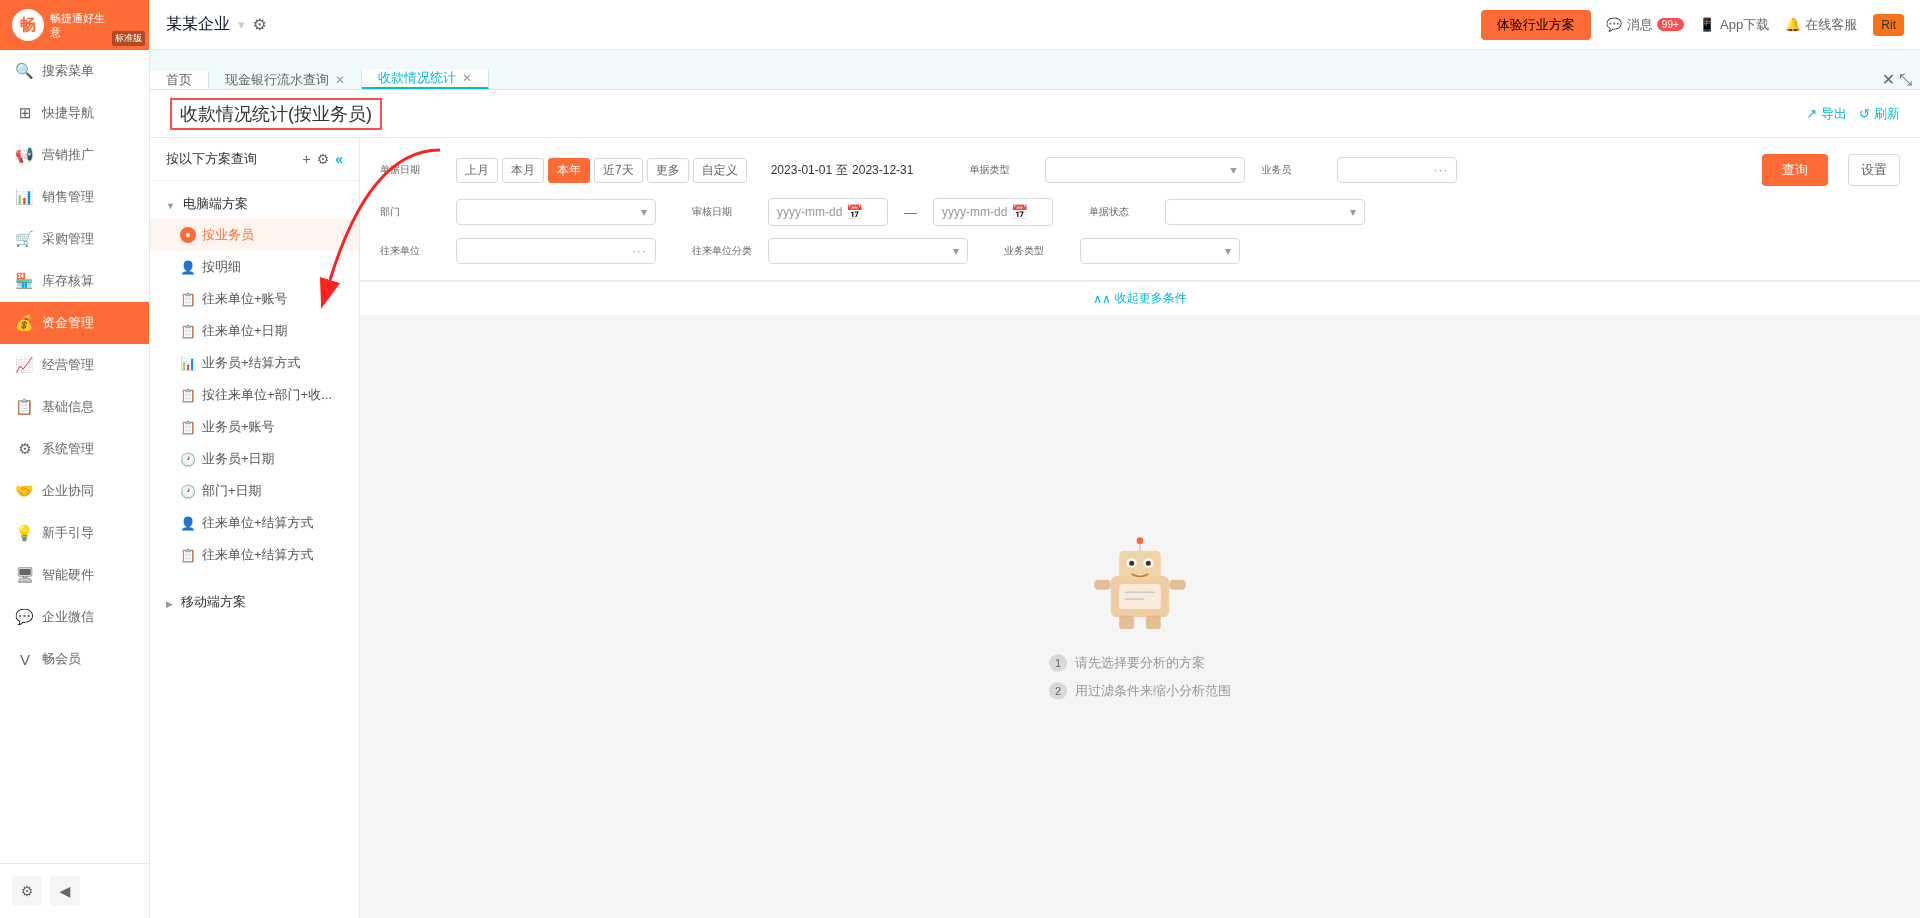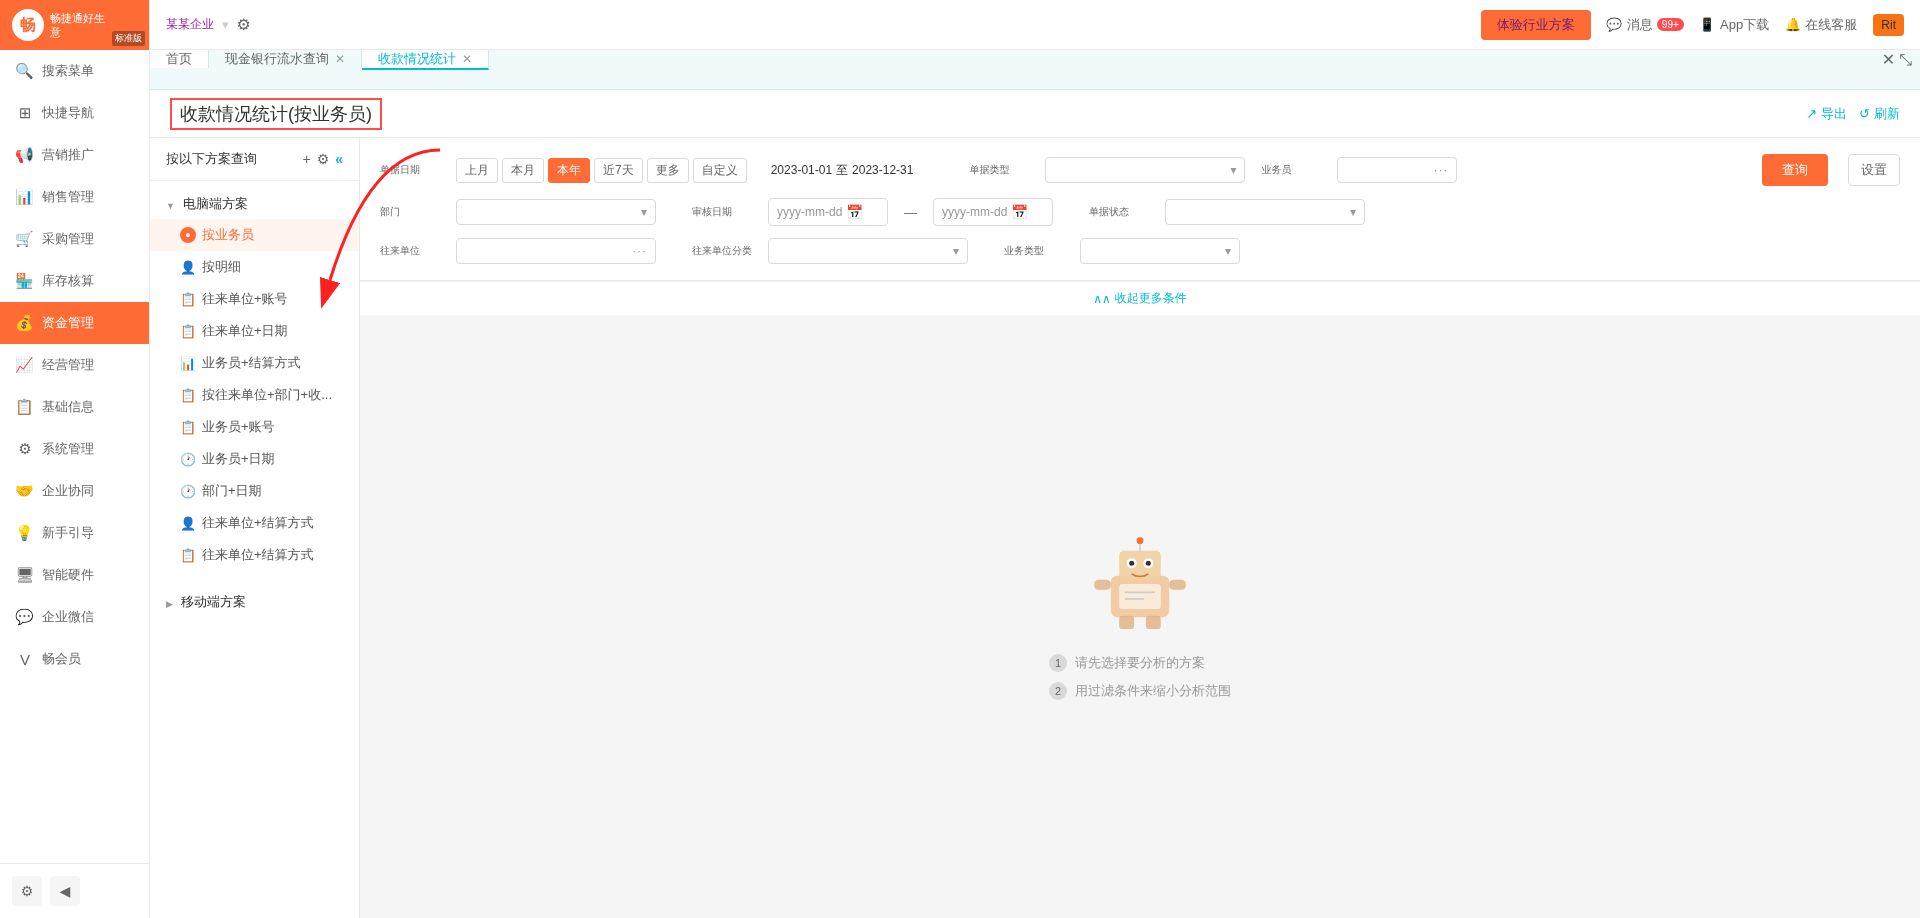--- a/index.html
+++ b/index.html
@@ -20,29 +20,29 @@
     .sidebar-item .icon { width: 18px; height: 18px; display: flex; align-items: center; justify-content: center; font-size: 15px; }
     .sidebar-footer { padding: 12px; border-top: 1px solid #e8e8e8; display: flex; gap: 8px; }
     .sidebar-footer-btn { width: 30px; height: 30px; border: none; background: #f5f5f5; border-radius: 4px; cursor: pointer; display: flex; align-items: center; justify-content: center; color: #666; font-size: 14px; }
 
     
     .main { flex: 1; display: flex; flex-direction: column; overflow: hidden; }
 
     
     .top-header { height: 50px; background: #fff; border-bottom: 1px solid #e8e8e8; display: flex; align-items: center; padding: 0 16px; justify-content: space-between; }
     .top-header-left { display: flex; align-items: center; gap: 8px; }
-    .breadcrumb-text { color: #a21caf; font-size: 12px; }
+    .breadcrumb-text { color: #0f172a; font-size: 16px; }
     .header-actions { display: flex; align-items: center; gap: 16px; }
     .header-action-item { display: flex; align-items: center; gap: 4px; color: #666; font-size: 13px; cursor: pointer; }
     .badge-red { background: #ff4d4f; color: #fff; border-radius: 10px; font-size: 10px; padding: 1px 5px; }
-    .btn-trial { background: #ff6b35; color: #701a75; border: none; border-radius: 4px; padding: 6px 16px; cursor: pointer; font-size: 13px; }
+    .btn-trial { background: #ff6b35; color: #000000; border: none; border-radius: 4px; padding: 6px 16px; cursor: pointer; font-size: 13px; }
     .gear-icon { color: #666; cursor: pointer; font-size: 16px; }
 
     
-    .tab-bar { height: 40px; background: #f0fafa; border-bottom: 1px solid #d0e8e8; display: flex; align-items: flex-start; }
+    .tab-bar { height: 40px; background: #f0fafa; border-bottom: 1px solid #d0e8e8; display: flex; align-items: flex-end; }
     .tab-item { display: flex; align-items: center; padding: 0 16px; cursor: pointer; color: #666; font-size: 13px; gap: 6px; border-right: 1px solid #d0e8e8; }
     .tab-item:first-child { background: #fff; }
     .tab-item.active { background: #fff; color: #00bcd4; border-bottom: 2px solid #00bcd4; }
     .tab-close { color: #999; font-size: 12px; }
     .tab-bar-end { margin-left: auto; display: flex; align-items: center; padding: 0 8px; gap: 4px; }
     .tab-bar-end button { background: none; border: none; cursor: pointer; color: #666; font-size: 16px; }
 
     
     .page-header { height: 48px; background: #fff; border-bottom: 1px solid #e8e8e8; display: flex; align-items: center; padding: 0 20px; justify-content: space-between; }
     .page-title { font-size: 18px; font-weight: normal; color: #333; border: 2px solid #ff4d4f; padding: 2px 8px; }

